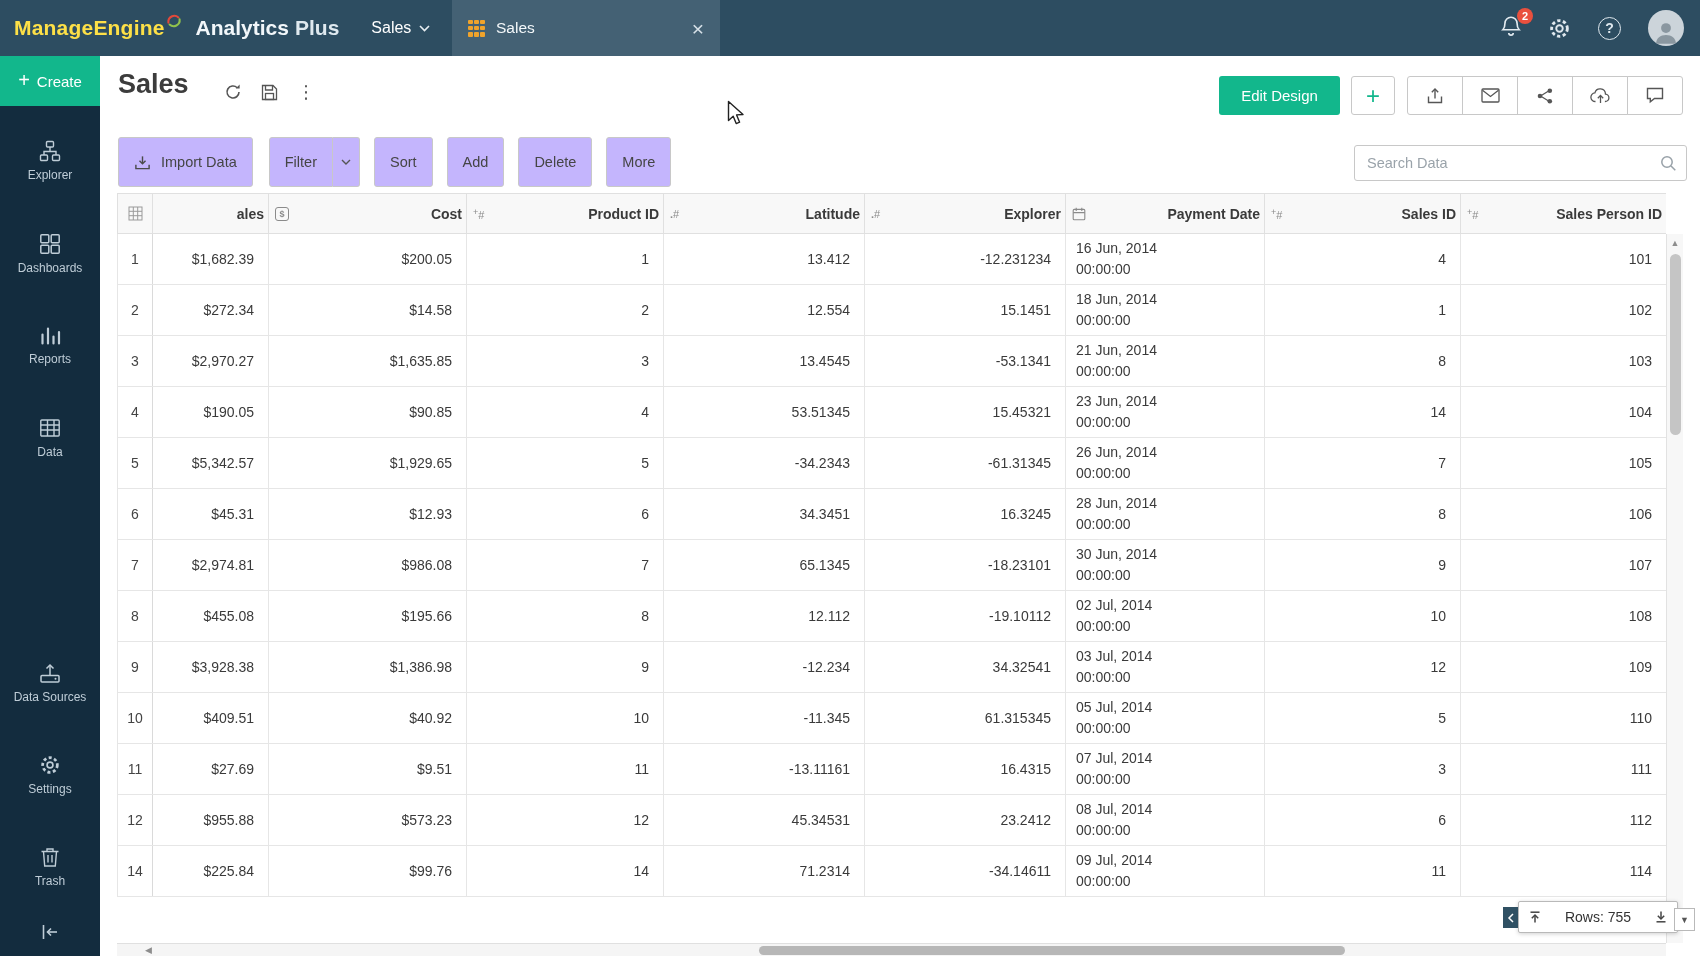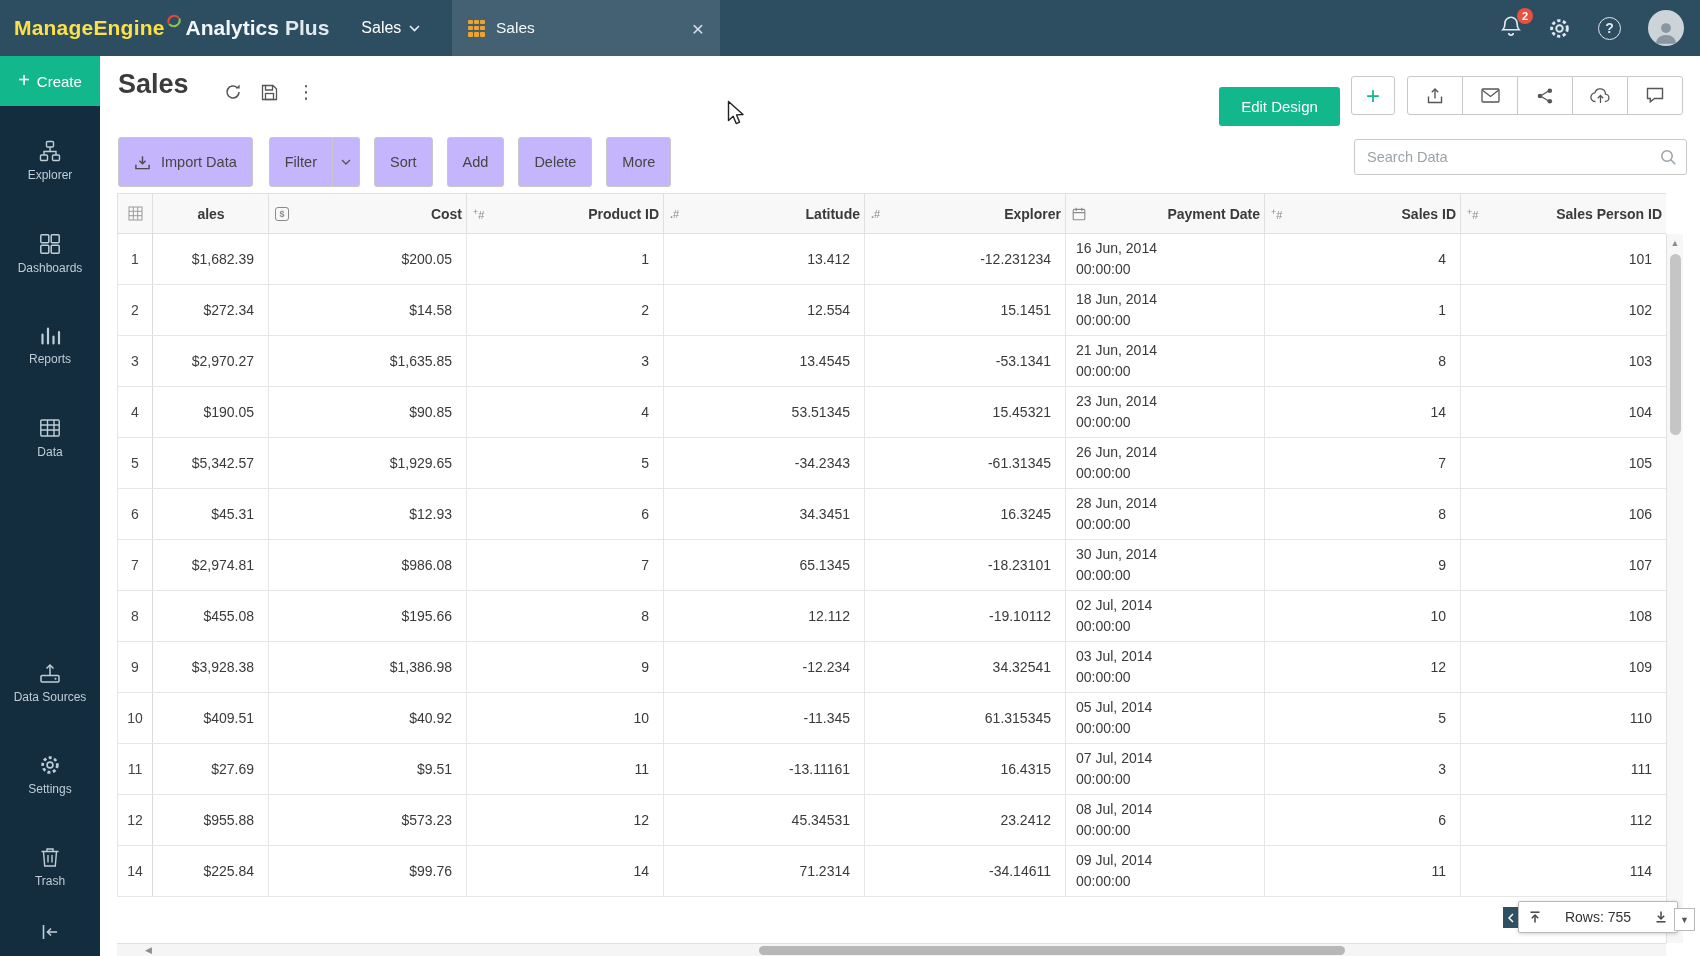--- a/index.html
+++ b/index.html
@@ -5,21 +5,21 @@
 *{margin:0;padding:0;box-sizing:border-box}
 html,body{width:1700px;height:956px;overflow:hidden;background:#fff}
 body{font-family:"Liberation Sans",sans-serif}
 .stage{position:relative;width:1700px;height:956px;background:#fff;overflow:hidden}
 
 
 .topbar{position:absolute;top:0;left:0;width:1700px;height:56px;background:#2d4d61;display:flex;align-items:center;z-index:20}
 .brand{display:flex;align-items:center;margin-left:14px}
 .brand-bold{color:#fde047;font-size:21px;font-weight:700;letter-spacing:.2px}
 .brand-swoosh{margin:-10px 2px 0 1px}
-.brand-product{color:#f2f7fa;font-size:21px;font-weight:600;margin-left:2px}
+.brand-product{color:#f2f7fa;font-size:21px;font-weight:600;margin-left:12px}
 .brand-plus{color:#dfe9ef;font-size:21px;font-weight:700;margin-left:6px}
 .ws-select{display:flex;align-items:center;gap:8px;margin-left:32px;color:#fff;font-size:16px;cursor:pointer}
 .tab{position:absolute;left:452px;top:0;width:268px;height:56px;background:#446174;display:flex;align-items:center;padding:0 16px;cursor:pointer}
 .tab-grid{width:17px;height:17px;display:grid;grid-template-columns:repeat(3,1fr);gap:1.5px;margin-right:11px}
 .tab-grid span{background:#f0a32b;border-radius:1px}
 .tab-label{color:#f4f8fa;font-size:15.5px}
 .tab-close{margin-left:auto;color:#d7e1e8;font-size:21px;line-height:1;cursor:pointer}
 .top-icons{position:absolute;right:16px;top:0;height:56px;display:flex;align-items:center;gap:27px}
 .bell-wrap{position:relative;cursor:pointer}
 .badge{position:absolute;top:-7px;right:-12px;background:#e9503e;color:#fff;font-size:11px;font-weight:700;border-radius:9px;padding:2px 5px;min-width:11px;text-align:center}
@@ -35,50 +35,50 @@
 .nav-item svg{display:block;margin:0 auto 6px}
 .collapse-btn{position:absolute;width:100px;text-align:center;cursor:pointer}
 
 
 .main{position:absolute;left:100px;top:56px;width:1600px;height:900px;background:#fff}
 .page-title{position:absolute;left:18px;top:13px;font-size:27px;font-weight:700;color:#3c3c3c}
 .title-actions{position:absolute;left:124px;top:27px;display:flex;align-items:center;gap:19px}
 .title-actions>span{cursor:pointer;display:flex}
 .dots{font-size:18px;color:#505050;line-height:1}
 .btn{display:inline-flex;align-items:center;justify-content:center;background:#fff;border:1px solid #c8c8c8;border-radius:3px;color:#454545;font-size:14.5px;cursor:pointer}
-.edit-design{position:absolute;left:1119px;top:31px;width:121px;height:39px;background:#12b78c;color:#fff;border:none;border-radius:3px;font-size:15px;display:flex;align-items:center;justify-content:center;cursor:pointer}
+.edit-design{position:absolute;left:1119px;top:20px;width:121px;height:39px;background:#12b78c;color:#fff;border:none;border-radius:3px;font-size:15px;display:flex;align-items:center;justify-content:center;cursor:pointer}
 .plus-btn{position:absolute;left:1251px;top:20px;width:44px;height:39px;color:#12b78c;font-size:24px;font-weight:400}
 .icon-group{position:absolute;left:1307px;top:20px;display:flex}
 .icon-group .btn{width:56px;height:39px;margin-left:-1px;border-radius:0}
 .icon-group .btn:first-child{border-radius:3px 0 0 3px;margin-left:0}
 .icon-group .btn:last-child{border-radius:0 3px 3px 0}
 
 
 .toolbar{position:absolute;left:18px;top:81px;display:flex;align-items:center}
 .tb{height:50px;padding:0 15px;display:inline-flex;align-items:center;gap:10px;background:#c4b5fd;border:1px solid #c8c8c8;border-radius:3px;font-size:14.5px;color:#454545;cursor:pointer}
 .filter-main{margin-left:16px;border-radius:3px 0 0 3px}
 .filter-caret{width:27px;padding:0;justify-content:center;border-left:none;border-radius:0 3px 3px 0}
 .gap{margin-left:14px}
-.search-wrap{position:absolute;left:1254px;top:83px;width:333px;height:36px}
+.search-wrap{position:absolute;left:1254px;top:89px;width:333px;height:36px}
 .search-wrap input{width:100%;height:100%;border:1px solid #c8c8c8;border-radius:3px;padding:0 38px 0 12px;font-size:14.5px;color:#333;font-family:"Liberation Sans",sans-serif;outline:none}
 .search-wrap input::placeholder{color:#9aa3aa}
 .search-ico{position:absolute;right:10px;top:9px;cursor:pointer;display:flex}
 
 
 .grid-wrap{position:absolute;left:17px;top:137px;width:1549px;height:750px;overflow:hidden}
 table.grid{border-collapse:collapse;table-layout:fixed;width:1549px}
 .grid th{height:40px;background:#f8f8f8;border:1px solid #e0e0e0;font-size:14px;font-weight:700;color:#3a3a3a;position:relative;padding:0;cursor:pointer;white-space:nowrap}
 .grid td{height:51px;border:1px solid #e6e6e6;font-size:14px;color:#3a3a3a;padding:0 14px;background:#fff;overflow:hidden;white-space:nowrap;cursor:cell}
 .grid td.al-right{text-align:right}
 .grid td.rownum{color:#444;padding:0;text-align:center;border-right:1px solid #dadada;cursor:pointer}
 .grid td.datecell{padding:4px 8px 4px 10px;line-height:1.5;vertical-align:middle;text-align:left}
 .col-ico{position:absolute;left:6px;top:50%;transform:translateY(-50%);display:flex;align-items:center}
 .col-ico.center{position:static;transform:none;justify-content:center;width:100%}
 .col-label{display:block;text-align:right;padding:0 4px}
-.col-label.left{text-align:center;padding-left:5px}
+.col-label.left{text-align:right;padding-left:5px}
 .tico{font-size:11px;color:#8b8b8b;font-weight:400;font-style:normal;letter-spacing:0}
 .tico .sup{font-style:normal;vertical-align:4px;font-size:9px}
 .tico .dot{font-style:normal;font-weight:700}
 .coin{display:inline-flex;align-items:center;justify-content:center;width:14px;height:14px;border:1px solid #8b8b8b;border-radius:3px;font-size:9px;color:#8b8b8b;font-weight:700}
 
 
 .vscroll{position:absolute;left:1566px;top:178px;width:17px;height:709px;background:#f7f7f7;border-left:1px solid #e2e2e2;cursor:pointer}
 .vscroll .arr{display:block;text-align:center;color:#8d8d8d;font-size:9px;padding-top:4px}
 .vthumb{position:absolute;left:3px;top:20px;width:11px;height:181px;background:#c5c5c5;border-radius:6px;cursor:grab}
 .hscroll{position:absolute;left:17px;top:887px;width:1549px;height:13px;background:#f5f5f5;border-top:1px solid #e0e0e0;cursor:pointer}

